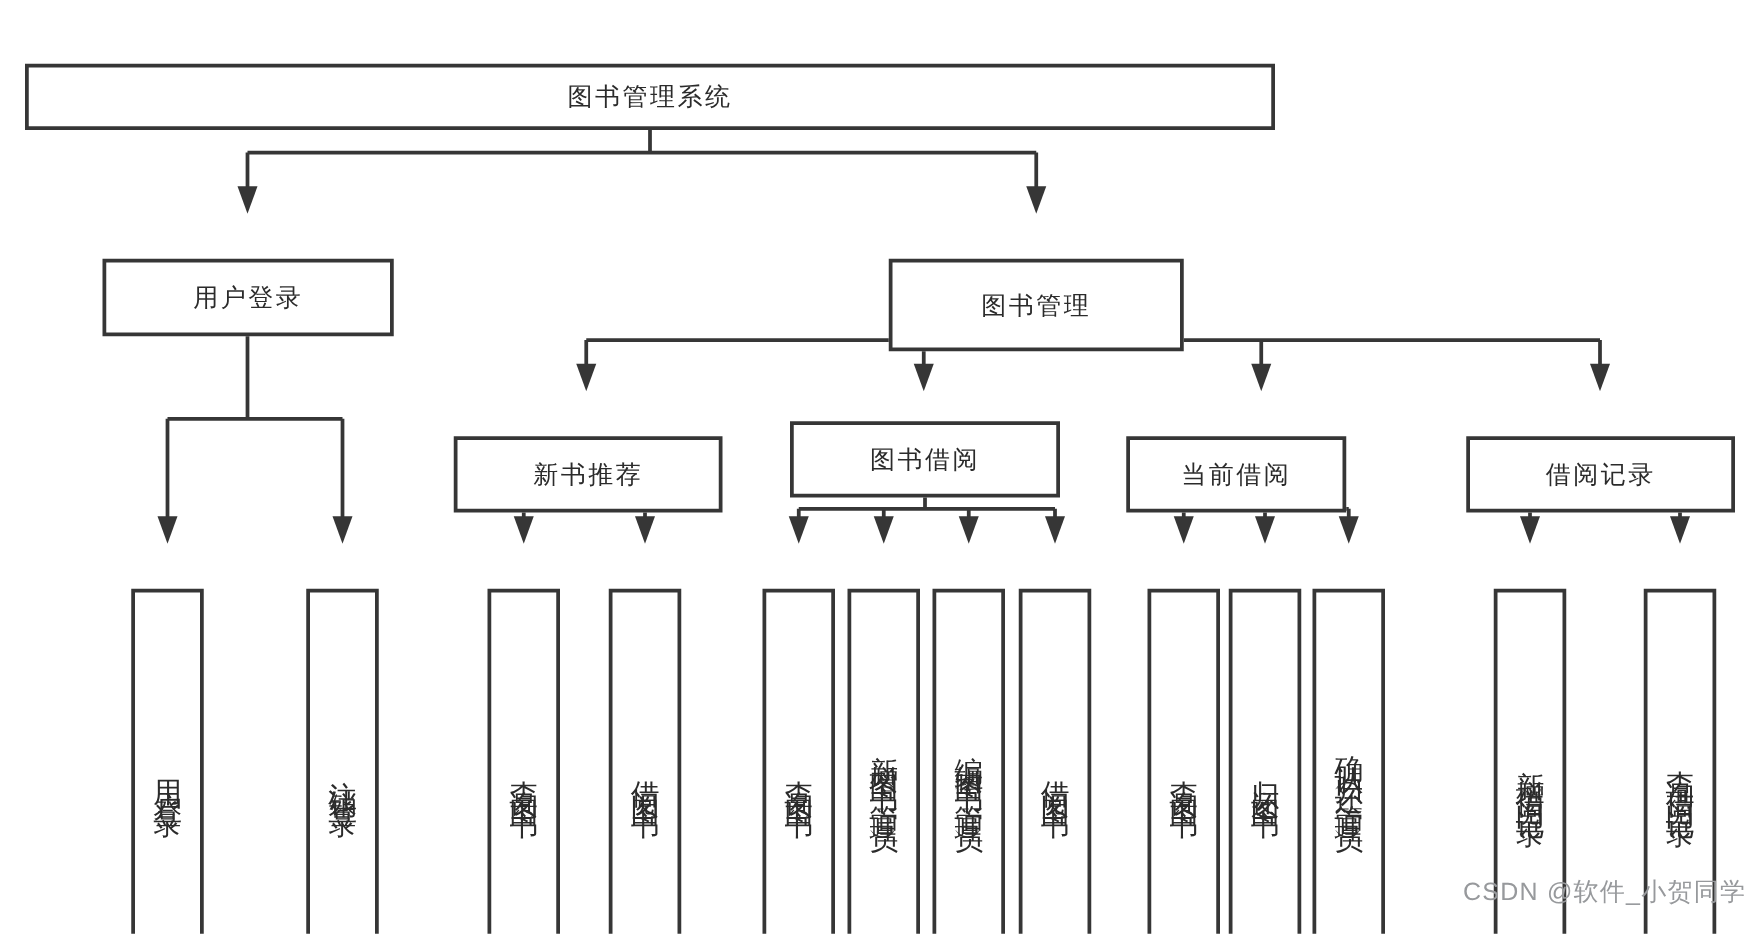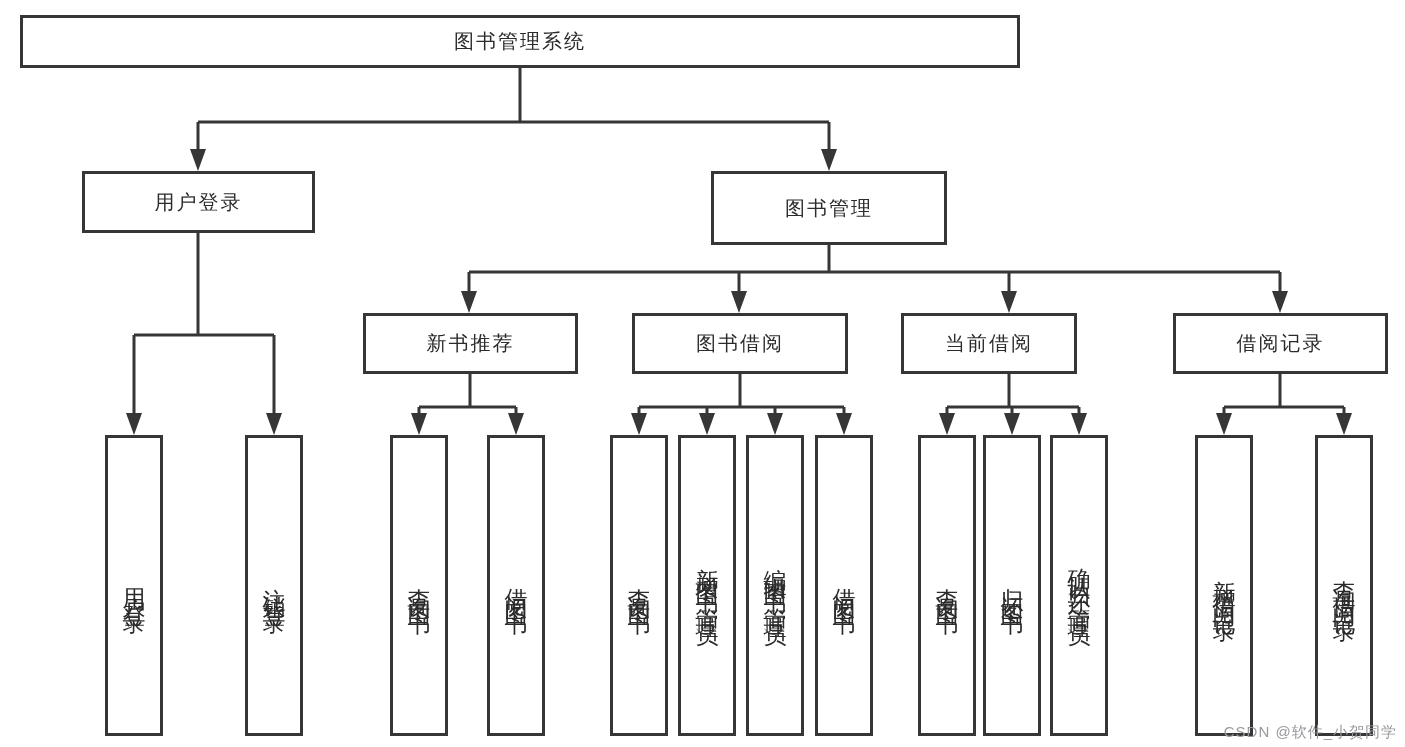--- a/index.html
+++ b/index.html
@@ -23,38 +23,39 @@
   .box {
     position: absolute;
     box-sizing: border-box;
     border: 3px solid var(--line);
     background: var(--bg);
     color: var(--text);
     display: flex;
     align-items: center;
     justify-content: center;
     text-align: center;
+    margin-top: 36px;
   }
   .hbox {
     font-size: 20px;
     letter-spacing: 2px;
     white-space: nowrap;
   }
   .vbox {
     writing-mode: vertical-rl;
     text-orientation: mixed;
     font-size: 23px;
     letter-spacing: 8px;
     line-height: 1;
   }
   .watermark {
     position: absolute;
     right: 8px;
-    bottom: 5px;
-    font-size: 15px;
+    bottom: 20px;
+    font-size: 20px;
     color: var(--wm);
     letter-spacing: 1px;
     white-space: nowrap;
   }
 </style>
 </head>
 <body>
 
 <div class="canvas">
 
@@ -90,21 +91,21 @@
     <use href="#ah" xlink:href="#ah" x="1224" y="435"></use>
     <use href="#ah" xlink:href="#ah" x="1344" y="435"></use>
   </svg>
 
   <div class="box hbox" style="left:20px; top:15px; width:1000px; height:53px;">图书管理系统</div>
 
   <div class="box hbox" style="left:82px; top:171px; width:233px; height:62px;">用户登录</div>
   <div class="box hbox" style="left:711px; top:171px; width:236px; height:74px;">图书管理</div>
 
   <div class="box hbox" style="left:363px; top:313px; width:215px; height:61px;text-align:center;">新书推荐</div>
-  <div class="box hbox" style="left:632px; top:313px; width:216px; height:61px;">图书借阅</div>
+  <div class="box hbox" style="left:632px; top:301px; width:216px; height:61px;">图书借阅</div>
   <div class="box hbox" style="left:901px; top:313px; width:176px; height:61px;">当前借阅</div>
   <div class="box hbox" style="left:1173px; top:313px; width:215px; height:61px;">借阅记录</div>
 
   <div class="box vbox" style="left:105px; top:435px; width:58px; height:301px;">用户登录</div>
   <div class="box vbox" style="left:245px; top:435px; width:58px; height:301px;">注销登录</div>
 
   <div class="box vbox" style="left:390px; top:435px; width:58px; height:301px;">查询图书</div>
   <div class="box vbox" style="left:487px; top:435px; width:58px; height:301px;">借阅图书</div>
 
   <div class="box vbox" style="left:610px; top:435px; width:58px; height:301px;">查询图书</div>

